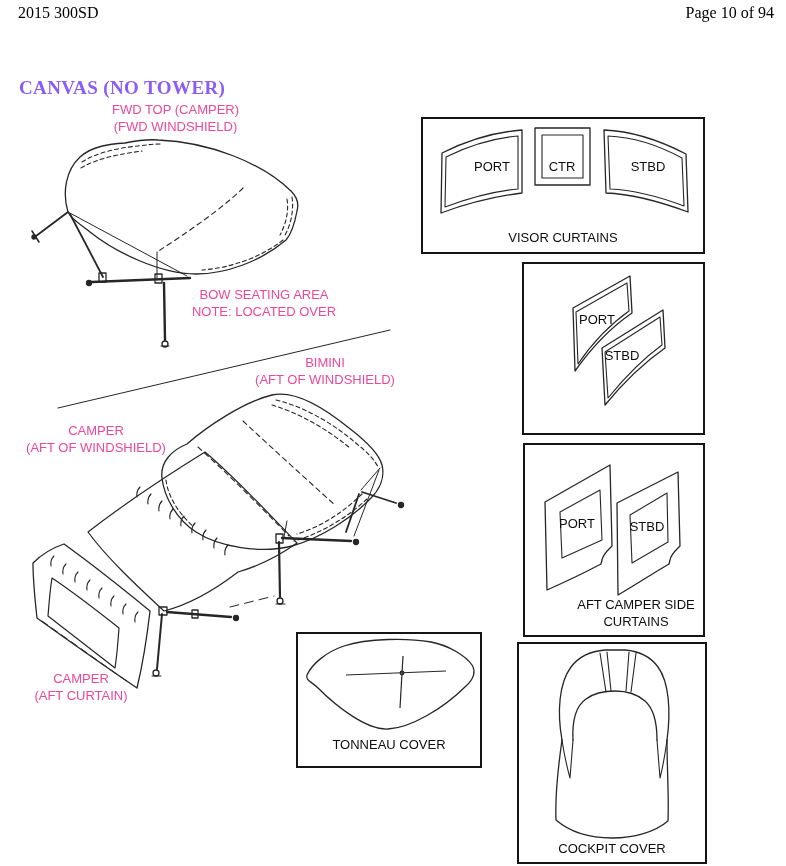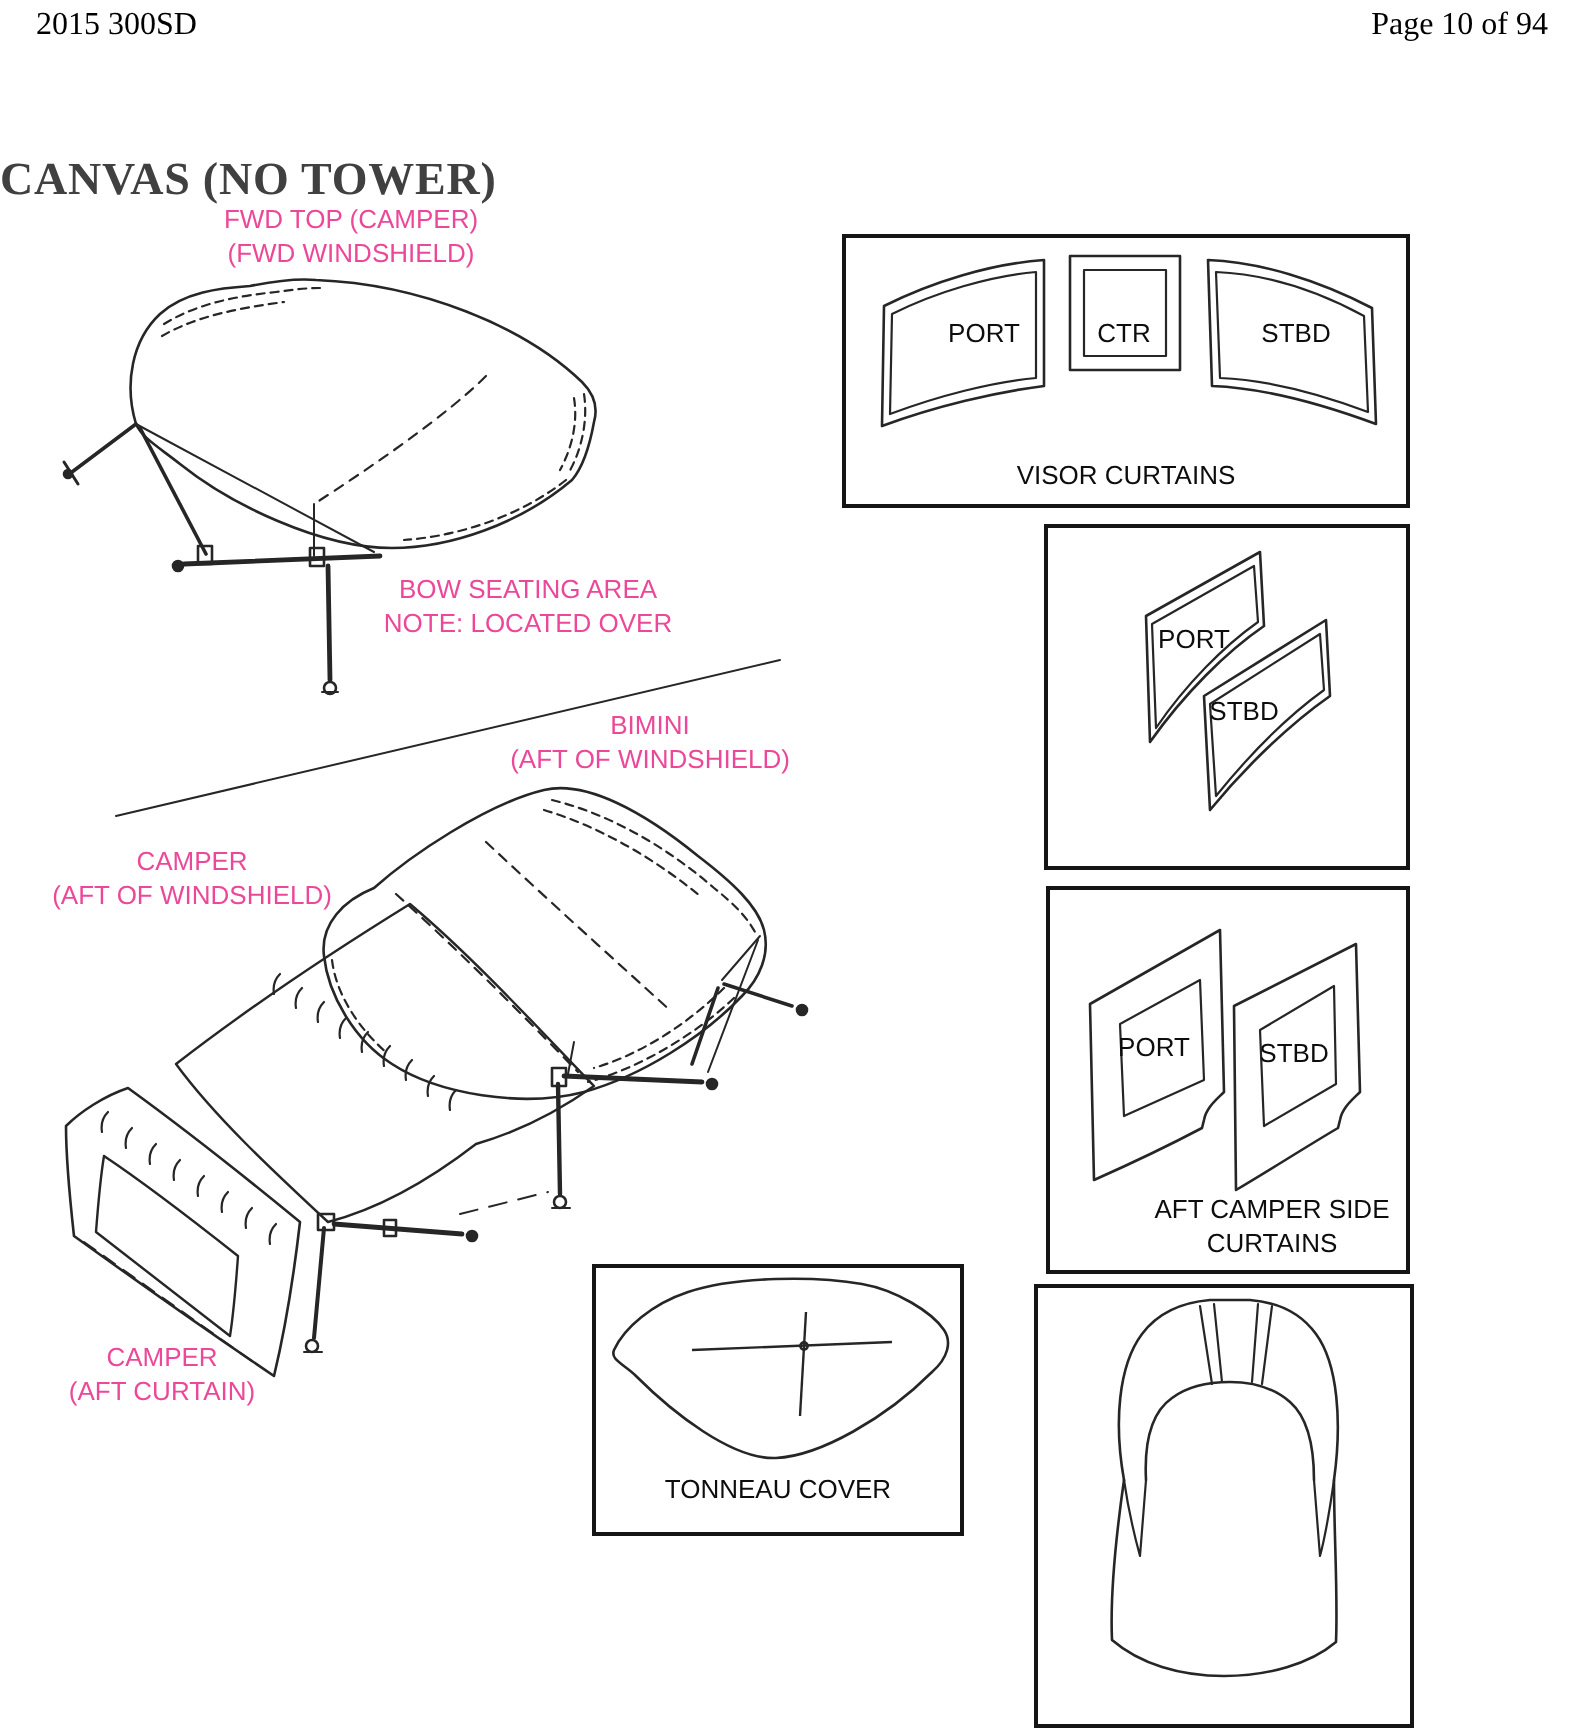--- a/index.html
+++ b/index.html
@@ -2,22 +2,22 @@
 <html><head>
 <meta charset="utf-8">
 <style>
   html,body{margin:0;padding:0;background:#e8e8e8;}
   #page{position:relative;width:786px;height:866px;background:#ffffff;overflow:hidden;
         font-family:"Liberation Sans",sans-serif;color:#0d0d0d;}
   .serif{font-family:"Liberation Serif",serif;}
   .hdr{position:absolute;top:4px;font-size:16px;color:#000;}
   .hdr-left{left:18px;}
   .hdr-right{right:12px;}
-  .page-title{position:absolute;left:0;top:77px;font-size:23px;font-weight:bold;
-              letter-spacing:.4px;color:#404040;}
+  .page-title{position:absolute;left:19px;top:77px;font-size:19px;font-weight:bold;
+              letter-spacing:.4px;color:#8b5cf6;}
   .lbl{position:absolute;text-align:center;font-size:13px;line-height:16.5px;color:#ec4899;}
   .lbl span{display:block;}
   svg{position:absolute;display:block;}
   .box{position:absolute;border:2px solid #151515;background:#fff;box-sizing:border-box;}
   .box svg{left:0;top:0;}
   .box-title{position:absolute;left:0;right:0;text-align:center;font-size:13px;
              line-height:16.5px;color:#0d0d0d;}
   .box-title span{display:block;}
   .ptag{position:absolute;font-size:13px;text-align:center;color:#0d0d0d;}
   path,rect,circle,line{vector-effect:non-scaling-stroke;}
@@ -190,15 +190,16 @@
   <div class="box" style="left:517px;top:642px;width:190px;height:222px;">
     <svg width="186" height="218" viewBox="0 0 186 218" fill="none" stroke="#262626" stroke-width="1.3" stroke-linecap="round" stroke-linejoin="round">
       <path d="M 43,96 C 38,68 40,39 52,23 C 61,11 74,7 86,6 L 106,6 C 119,7 131,12 139,23 C 150,38 152,67 148,96"></path>
       <path d="M 54,96 C 53,76 57,62 67,55 C 75,49 86,47 96,47 C 107,47 118,50 126,57 C 134,64 138,76 138,96"></path>
       <path d="M 81,9 L 87,48 M 88,8 L 92,47 M 110,8 L 107,47 M 117,9 L 112,48" stroke-width="1.1"></path>
       <path d="M 43,96 C 45,110 48,123 51,134 M 54,96 C 53,110 52,122 51,134
                M 148,96 C 146,110 144,123 141,134 M 138,96 C 139,110 140,122 141,134" stroke-width="1.1"></path>
       <path d="M 43,96 C 39,124 36,153 37,176 C 51,188 71,194 93,194 C 115,194 136,188 149,177
                C 150,153 148,124 148,96"></path>
     </svg>
+    <div class="box-title" style="top:197px;">COCKPIT COVER</div>
   </div>
 
 </div>
 
 </body></html>

